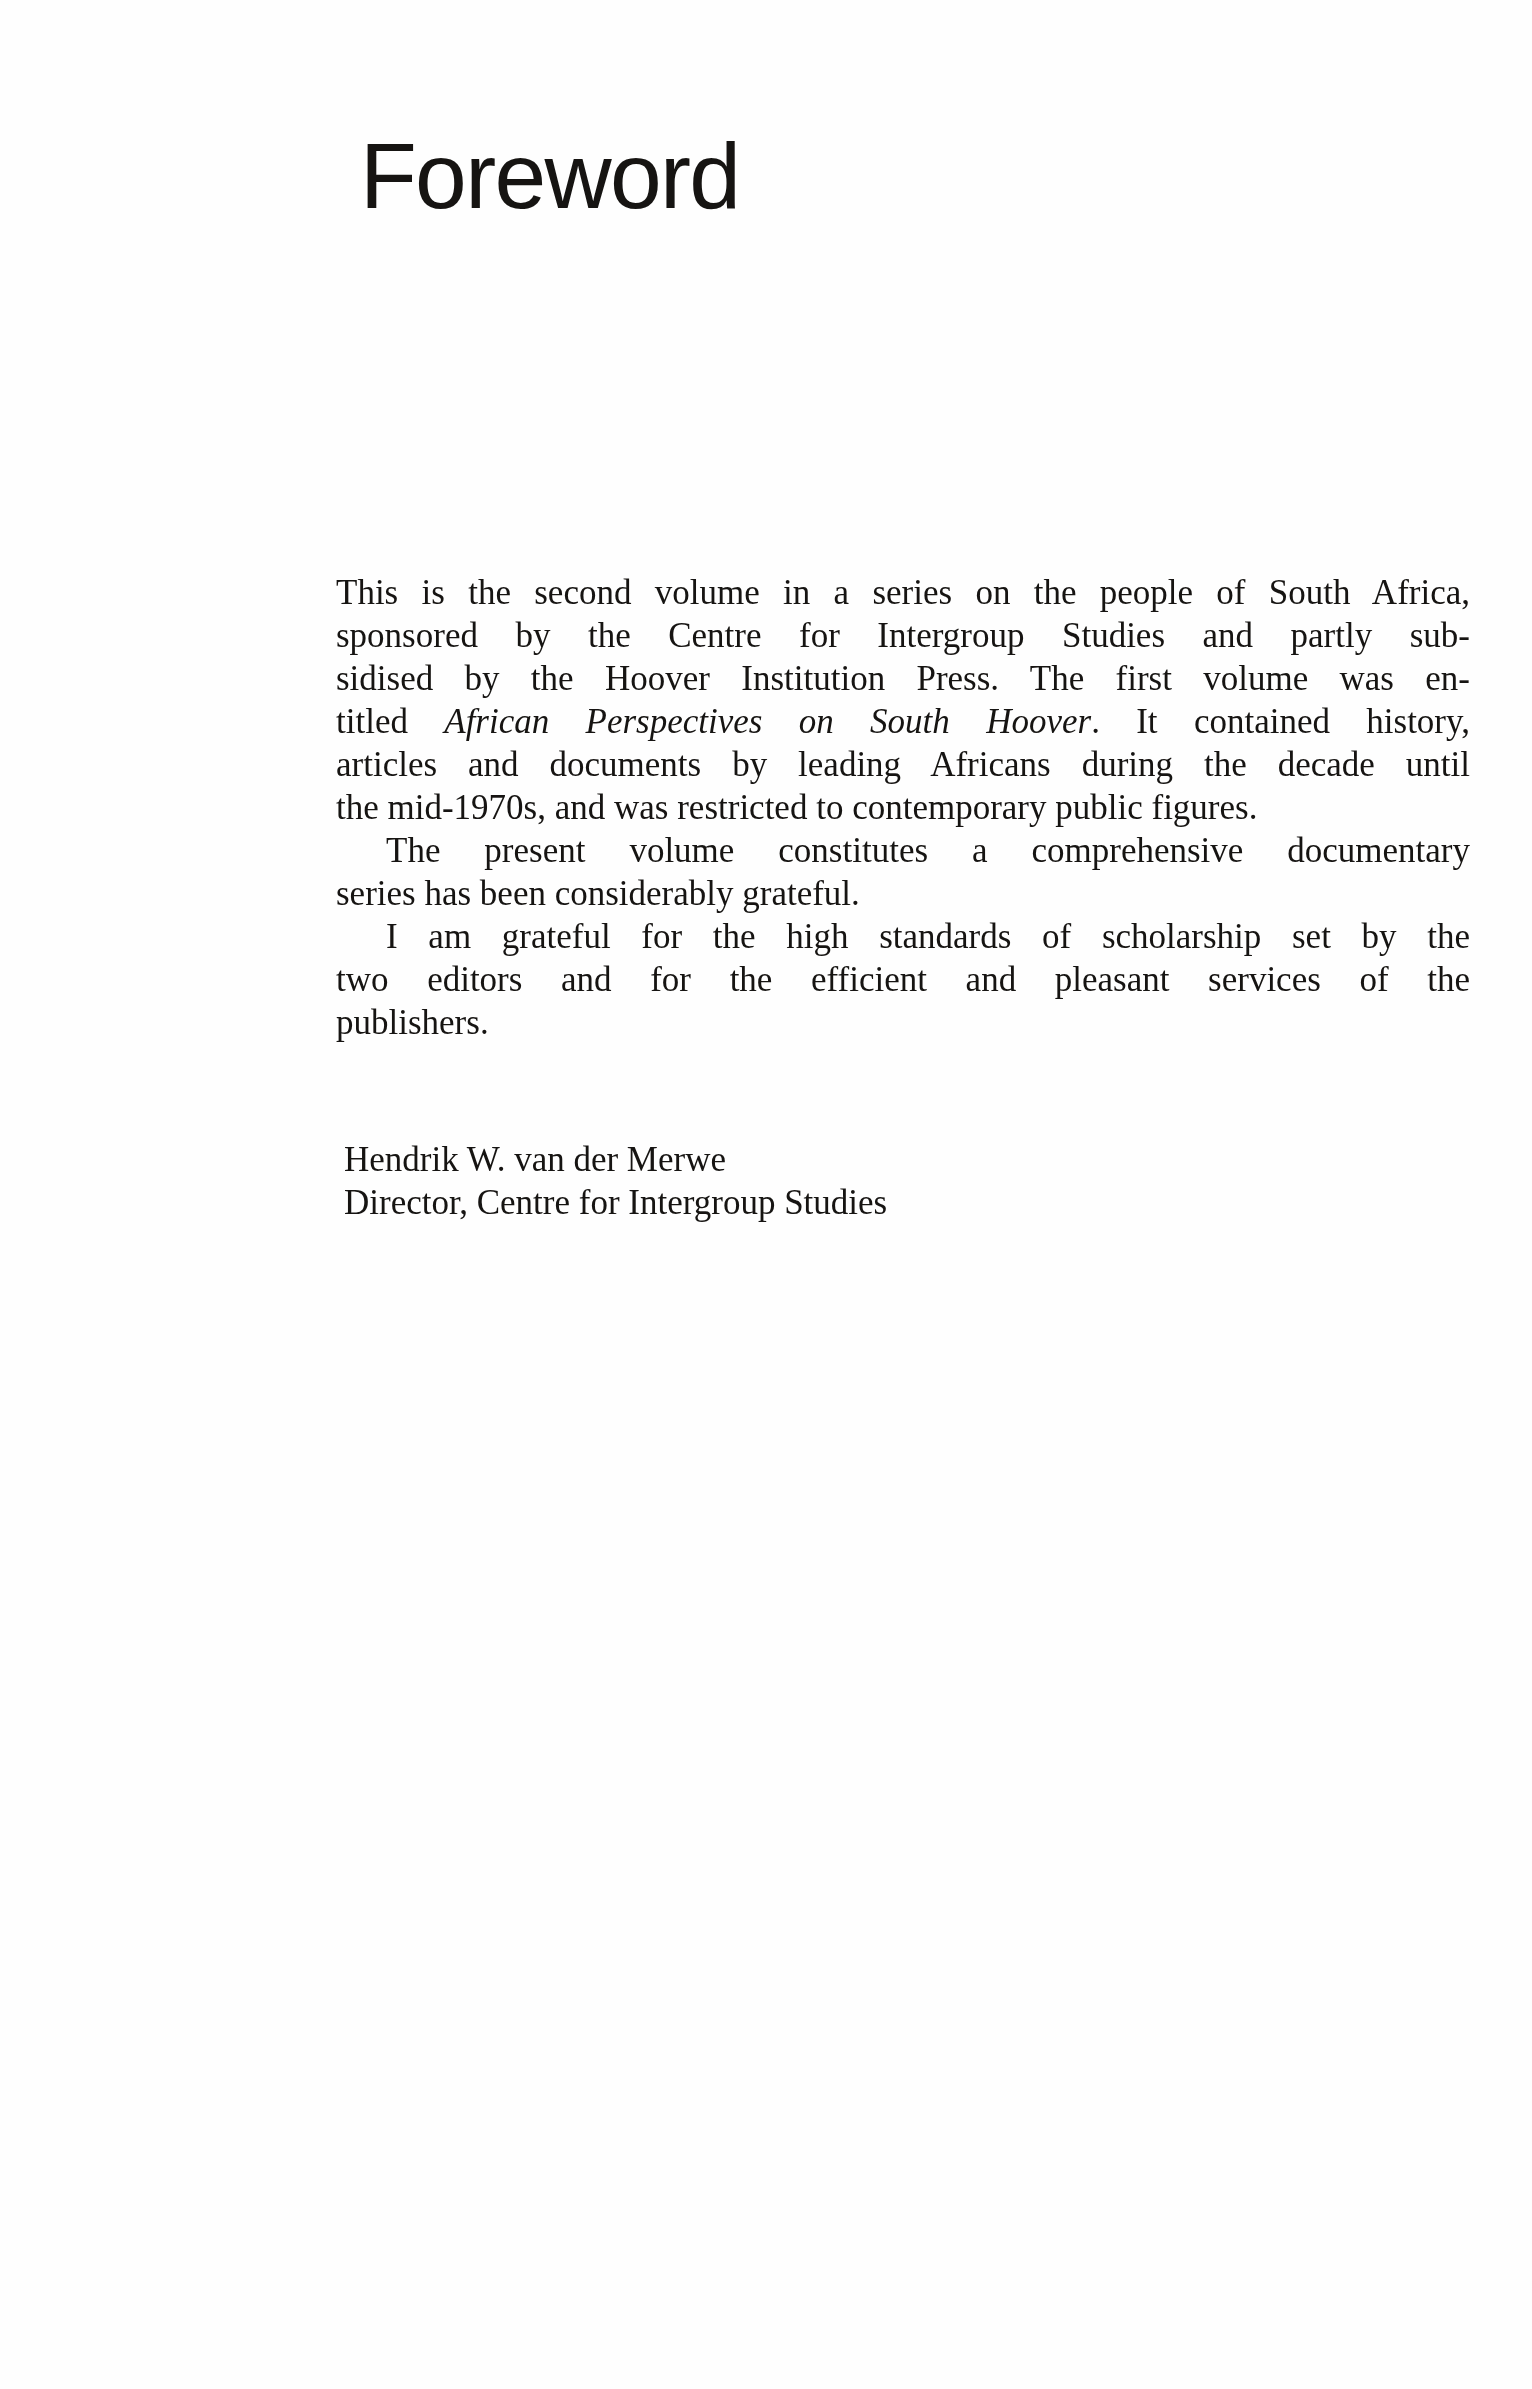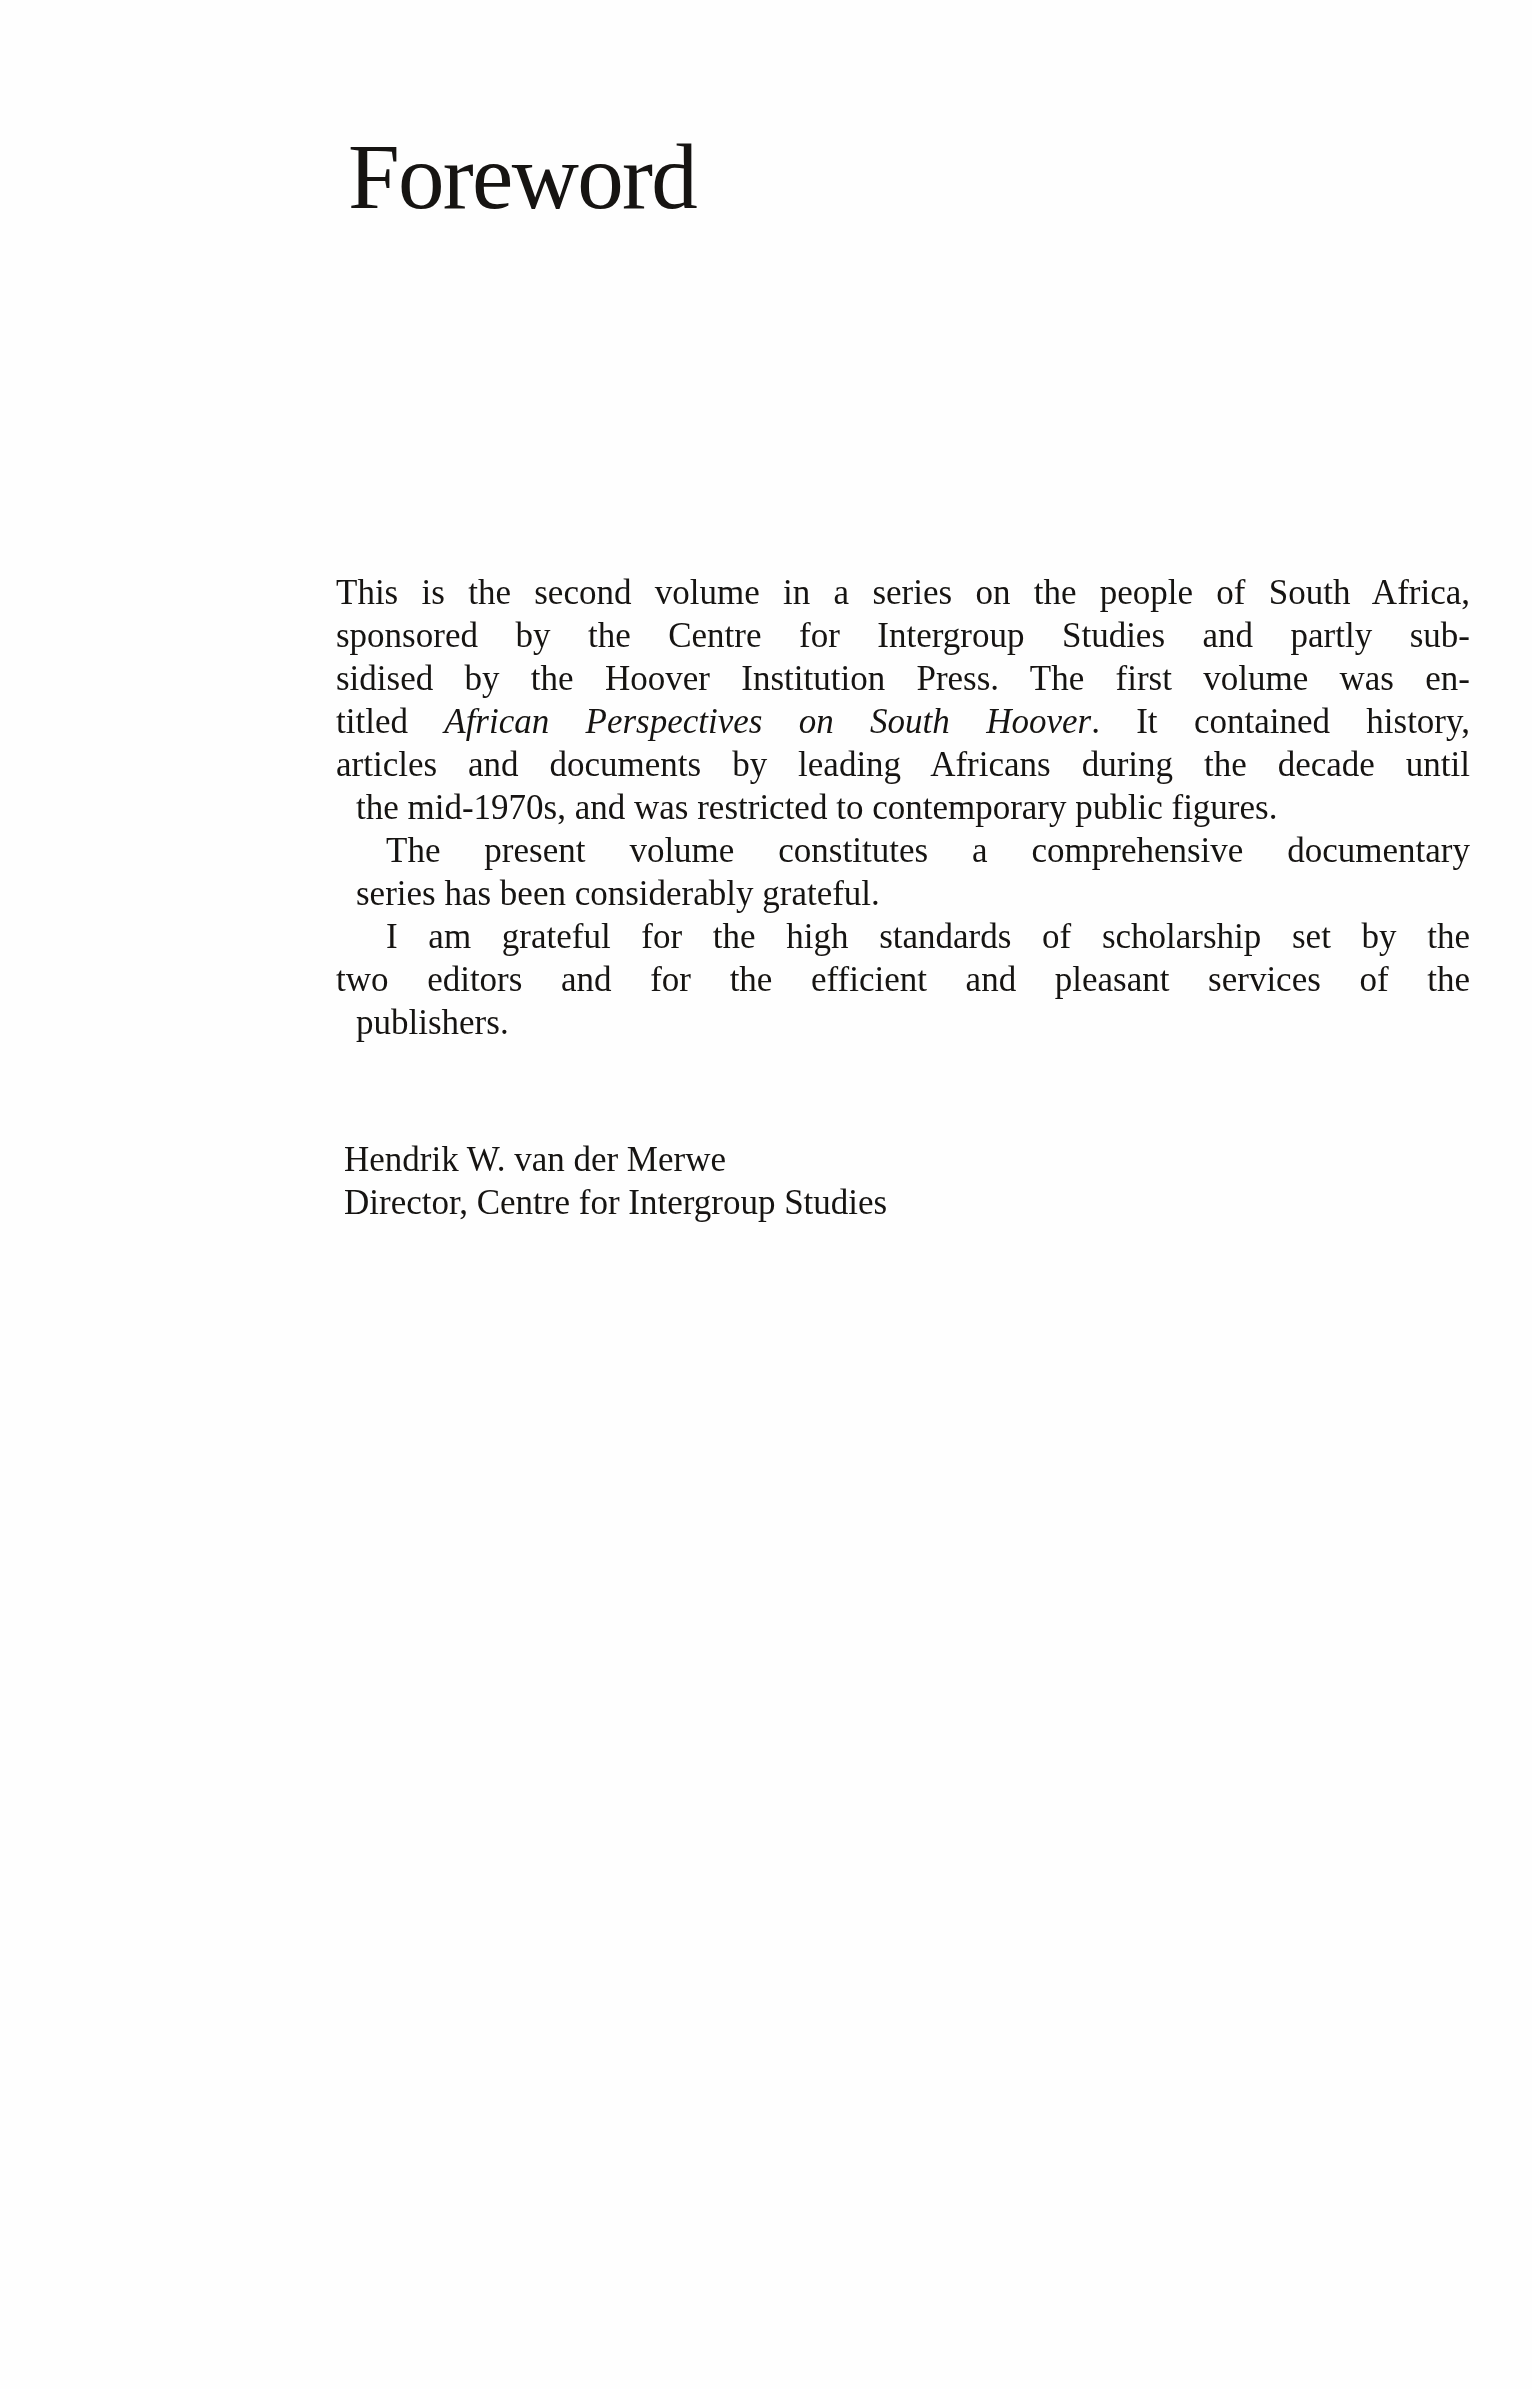--- a/index.html
+++ b/index.html
@@ -5,43 +5,43 @@
   html, body { margin: 0; padding: 0; }
   body {
     width: 1532px; height: 2389px;
     background: #fefefe;
     position: relative;
     overflow: hidden;
     color: #161412;
   }
   .title {
     position: absolute;
-    left: 348px; top: 130px;
-    font-family: Liberation Serif, serif;
+    left: 360px; top: 130px;
+    font-family: Liberation Sans, sans-serif;
     font-size: 93px;
     font-weight: 400;
     letter-spacing: -1.7px;
     margin: 0;
     line-height: 1;
   }
   .body-block {
     position: absolute;
     left: 336px; top: 571px;
     width: 1134px;
     font-family: "Liberation Serif", serif;
     font-size: 35px;
     line-height: 43px;
   }
   .para {
     margin: 0;
     text-align: justify;
     text-align-last: left;
   }
   .line { display: block; text-align: justify; text-align-last: justify; white-space: nowrap; }
-  .line.last { text-align-last: left; margin-left: 20px; }
+  .line.last { text-align-last: left; }
   .signature {
     position: absolute;
     left: 336px; top: 1138px;
     font-family: "Liberation Serif", serif;
     font-size: 35px;
     line-height: 43px;
   }
   .sig-line { display: block; margin-left: 8px; }
 </style>
 </head>

